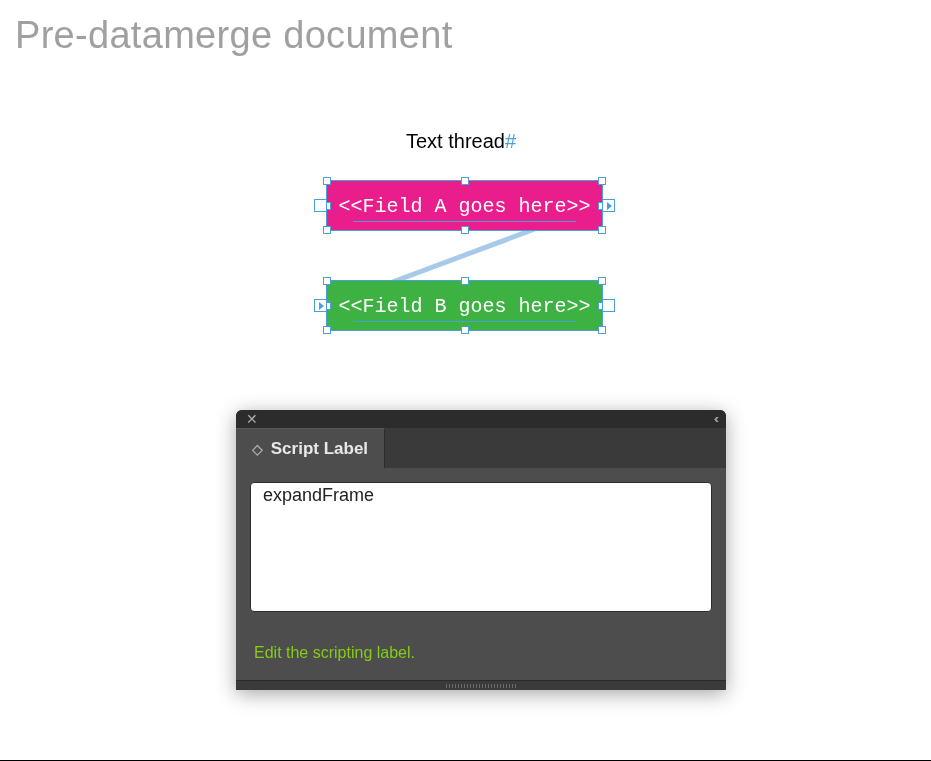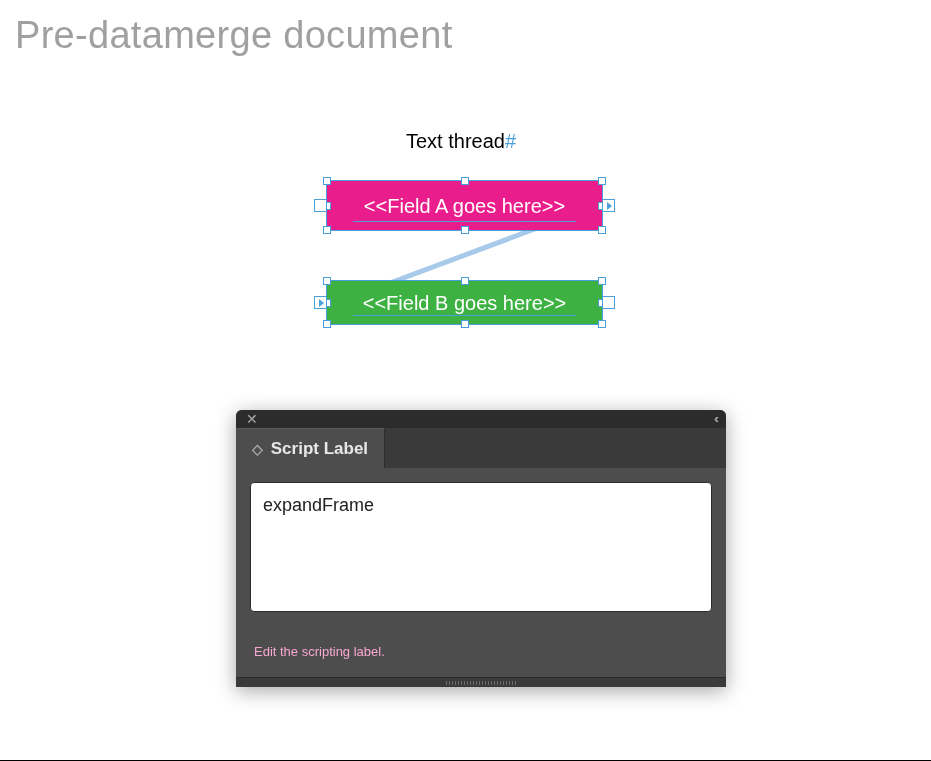--- a/index.html
+++ b/index.html
@@ -50,30 +50,30 @@
       top: 0;
       left: 0;
       width: 277px;
       height: 51px;
       background: #e91e8c;
     }
     .frame-green {
       top: 100px;
       left: 0;
       width: 277px;
-      height: 45px;
+      height: 51px;
       background: #3eb143;
     }
     .field-text {
       position: absolute;
       top: 50%;
       left: 50%;
       transform: translate(-50%, -50%);
       color: #ffffff;
-      font-family: Liberation Sans, sans-serif;
+      font-family: Liberation Mono, monospace;
       font-size: 20px;
       white-space: nowrap;
     }
     .field-text-underline {
       position: absolute;
       bottom: 8px;
       left: 26px;
       right: 26px;
       height: 1px;
       background: #4a9fd8;
@@ -180,32 +180,32 @@
     .panel-body {
       background: #4d4d4d;
       padding: 14px;
     }
     .script-textarea {
       width: 100%;
       height: 130px;
       background: #ffffff;
       border: 1px solid #2c2c2c;
       border-radius: 4px;
-      padding: 12px 12px;
+      padding: 2px 12px;
       font-size: 18px;
       font-family: inherit;
       color: #222;
       resize: none;
       outline: none;
     }
     .panel-footer {
       background: #4d4d4d;
       padding: 14px 18px 18px 18px;
-      color: #f9a8d4;
-      font-size: 13px;
+      color: #84cc16;
+      font-size: 16px;
     }
     .panel-bottom-grip {
       height: 10px;
       background: #3a3a3a;
       display: flex;
       justify-content: center;
       align-items: center;
       border-top: 1px solid #2a2a2a;
     }
     .grip-lines {

